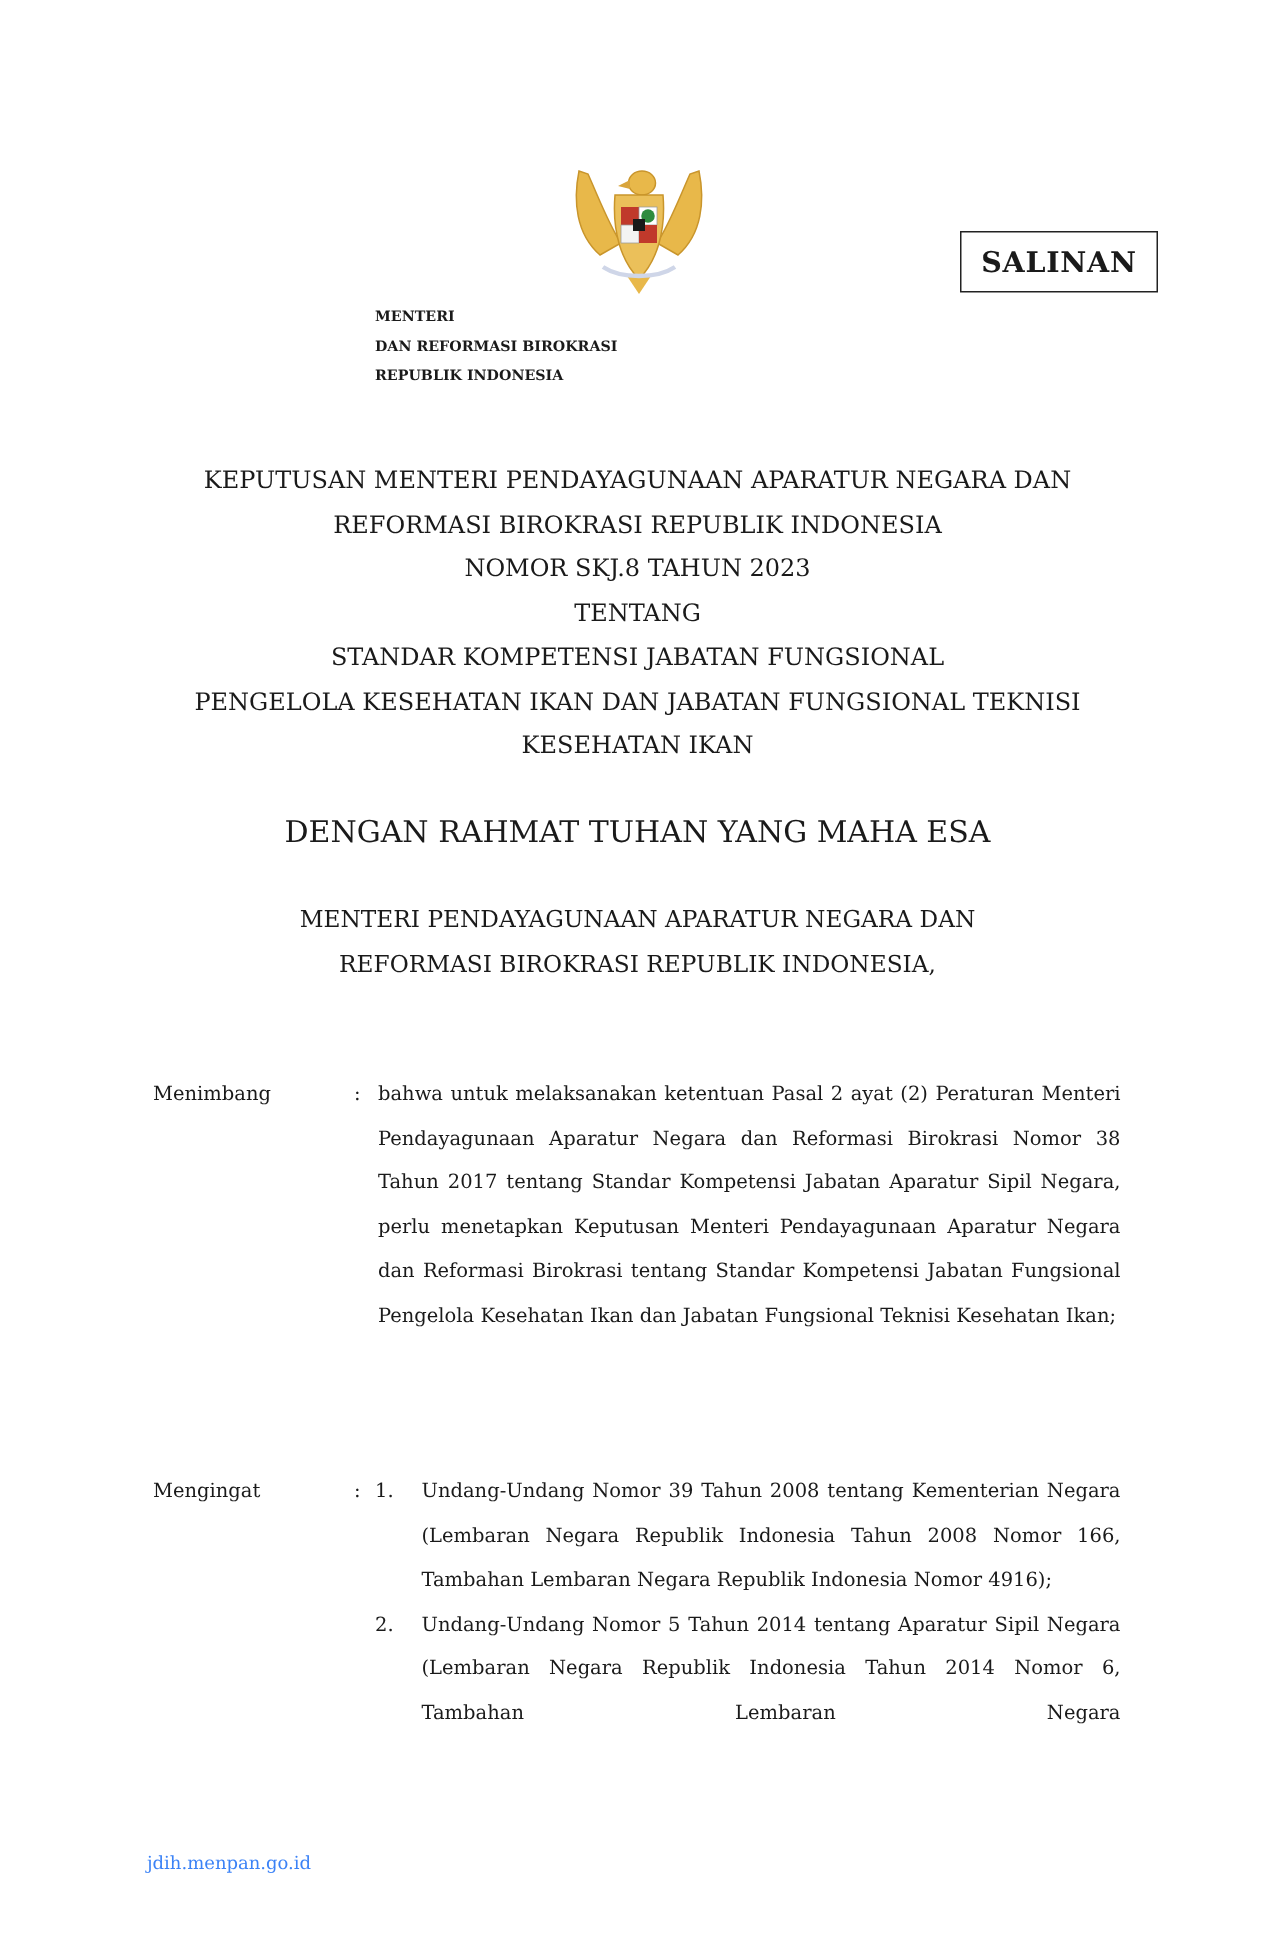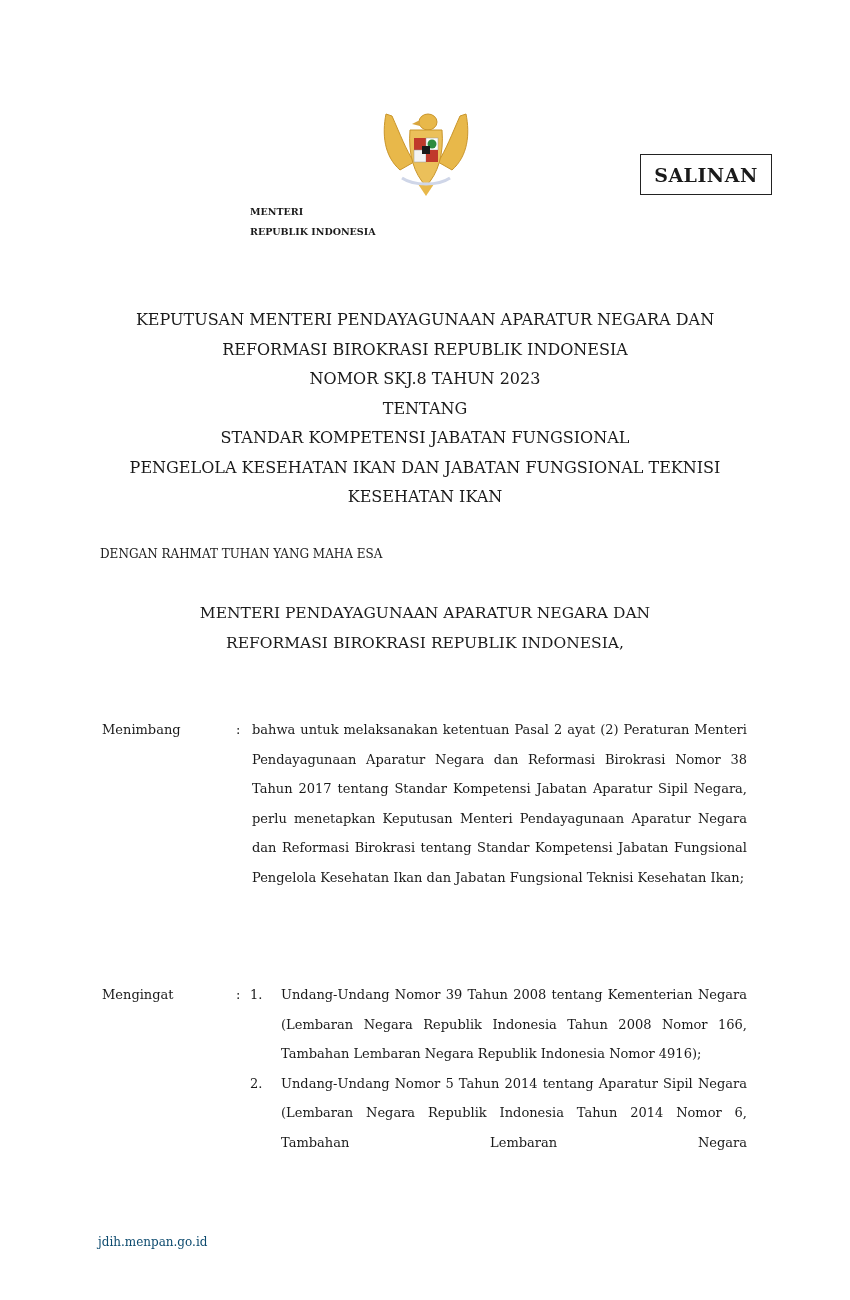--- a/index.html
+++ b/index.html
@@ -8,32 +8,32 @@
     .emblem { position: absolute; left: 378px; top: 104px; width: 96px; height: 98px; }
     .salinan { position: absolute; left: 640px; top: 117px; width: 132px; height: 41px;
                border: 1.5px solid #222; box-sizing: border-box; display: flex;
                align-items: center; justify-content: center;
                font-family: "DejaVu Serif", serif; font-weight: bold; font-size: 19px; letter-spacing: 0.5px; margin-top: 37px; }
     .minister-header { position: absolute; left: 250px; width: 350px; top: 202px; text-align: left;
                        font-weight: bold; font-size: 9.5px; line-height: 19.5px; }
     .title-block { position: absolute; left: 100px; width: 650px; top: 305px; text-align: center;
                    font-size: 16px; line-height: 29.5px; }
     .title-block div { white-space: nowrap; }
-    .blessing { position: absolute; left: 100px; width: 650px; top: 540px; 
-                font-size: 12px; line-height: 29.5px; }
+    .blessing { position: absolute; left: 100px; width: 650px; top: 540px; text-align: center;
+                font-size: 20px; line-height: 29.5px; }
     .minister-title { position: absolute; left: 100px; width: 650px; top: 599px; text-align: center;
                       font-size: 15.5px; line-height: 29.5px; }
     .section { position: absolute; left: 102px; width: 645px; font-size: 13px; line-height: 29.5px; }
     .section .label { position: absolute; left: 0; top: 0; }
     .section .colon { position: absolute; left: 134px; top: 0; }
     .section .body { margin-left: 150px; text-align: justify; }
     .list-item { position: relative; }
     .list-item .num { position: absolute; left: -2px; top: 0; }
     .list-item .txt { margin-left: 29px; text-align: justify; }
-    .footer-link { position: absolute; left: 98px; top: 1235px; font-size: 12px; color: #0c4a6e;
+    .footer-link { position: absolute; left: 98px; top: 1235px; font-size: 12px; color: #3b82f6;
                    font-family: "DejaVu Serif", serif; text-decoration: none; }
   </style>
 </head>
 <body>
 
 <div class="emblem">
   <svg width="96" height="98" viewBox="0 0 96 98">
 
     <path d="M8 10 C4 30 6 52 22 66 L36 58 C28 46 22 30 14 12 Z" fill="#e8b84a" stroke="#c9952b" stroke-width="1"></path>
     <path d="M88 10 C92 30 90 52 74 66 L60 58 C68 46 74 30 82 12 Z" fill="#e8b84a" stroke="#c9952b" stroke-width="1"></path>
@@ -52,20 +52,21 @@
 
     <path d="M40 80 L48 92 L56 80 Z" fill="#e8b84a"></path>
     <path d="M24 74 C36 82 60 82 72 74" stroke="#cfd6e8" stroke-width="3" fill="none"></path>
   </svg>
 </div>
 
 <div class="salinan">SALINAN</div>
 
 <div class="minister-header">
   <div>MENTERI</div>
+  <div>DAN REFORMASI BIROKRASI</div>
   <div>REPUBLIK INDONESIA</div>
 </div>
 
 <div class="title-block">
   <div>KEPUTUSAN MENTERI PENDAYAGUNAAN APARATUR NEGARA DAN</div>
   <div>REFORMASI BIROKRASI REPUBLIK INDONESIA</div>
   <div>NOMOR SKJ.8 TAHUN 2023</div>
   <div>TENTANG</div>
   <div>STANDAR KOMPETENSI JABATAN FUNGSIONAL</div>
   <div>PENGELOLA KESEHATAN IKAN DAN JABATAN FUNGSIONAL TEKNISI</div>

